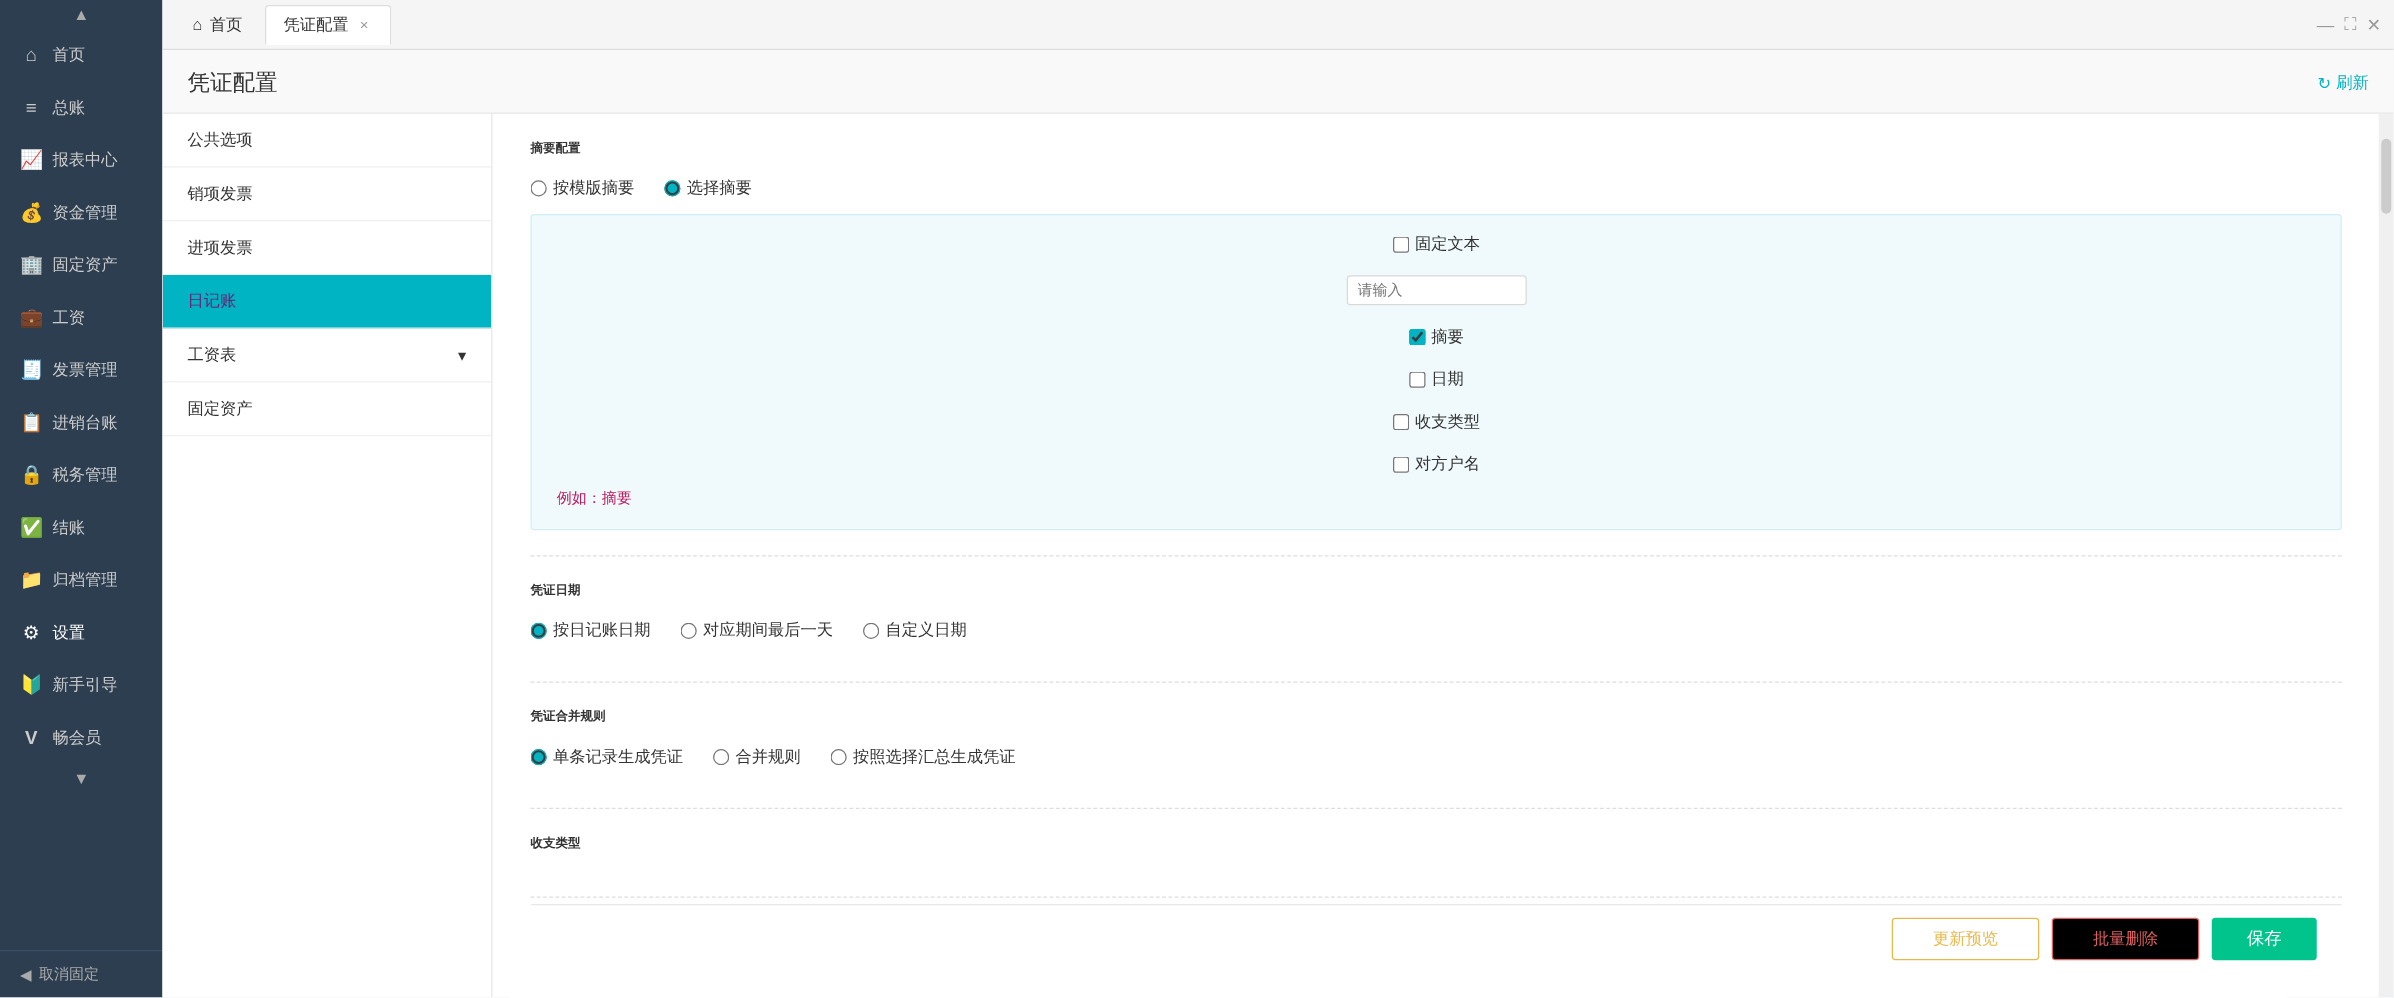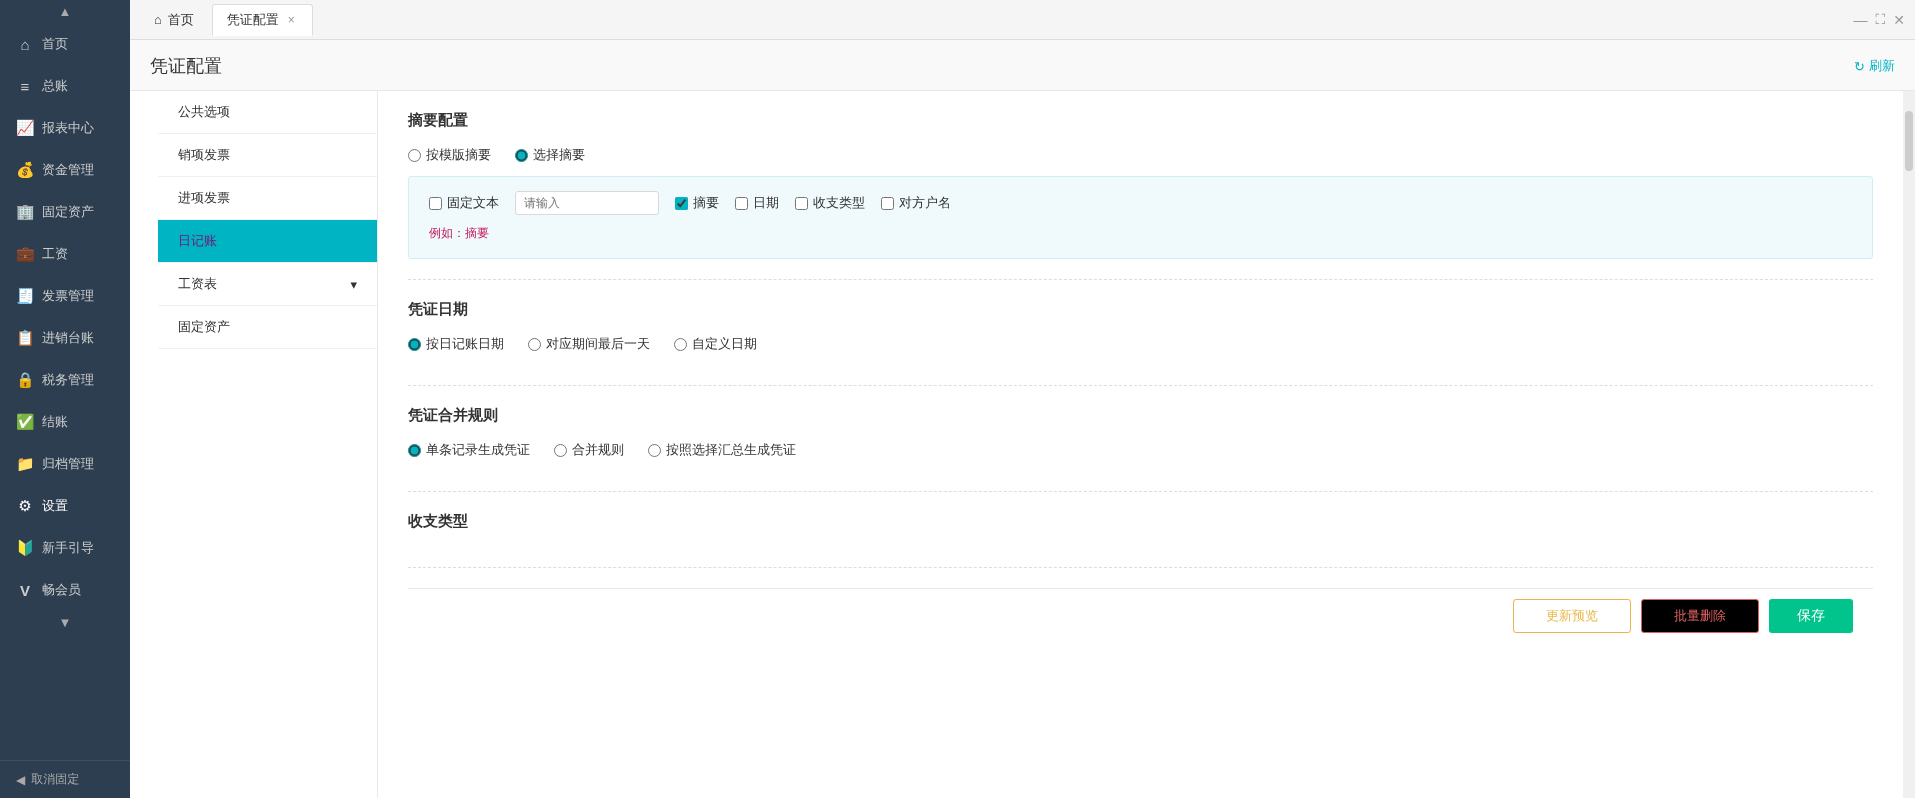--- a/index.html
+++ b/index.html
@@ -138,26 +138,25 @@
 
     
     .content-body {
       display: flex;
       flex: 1;
       overflow: hidden;
     }
 
     
     .left-nav {
-      width: 220px;
+      width: 264px;
       border-right: 1px solid #e8e8e8;
       background: #fff;
       flex-shrink: 0;
       overflow-y: auto;
-      margin-left: 28px;
     }
     .left-nav-item {
       padding: 12px 20px;
       cursor: pointer;
       color: #333;
       font-size: 13px;
       border-bottom: 1px solid #f0f0f0;
       display: flex;
       align-items: center;
       justify-content: space-between;
@@ -173,21 +172,21 @@
     }
 
     
     .section {
       margin-bottom: 20px;
       border-bottom: 1px dashed #ddd;
       padding-bottom: 20px;
     }
     .section:last-child { border-bottom: none; }
     .section-title {
-      font-size: 15px;
+      font-size: 10px;
       font-weight: 600;
       color: #333;
       margin-bottom: 16px;
     }
 
     
     .radio-group {
       display: flex;
       align-items: flex-start;
       gap: 24px;
@@ -212,20 +211,21 @@
       border-radius: 3px;
       padding: 14px 20px 16px 20px;
       margin-top: 8px;
     }
     .checkbox-row {
       display: flex;
       align-items: center;
       gap: 16px;
       flex-wrap: wrap;
       margin-bottom: 10px;
+      flex-direction: column;
     }
     .checkbox-label {
       display: flex;
       align-items: center;
       gap: 5px;
       font-size: 13px;
       cursor: pointer;
     }
     .checkbox-label input[type="checkbox"] {
       accent-color: #00b4c4;

